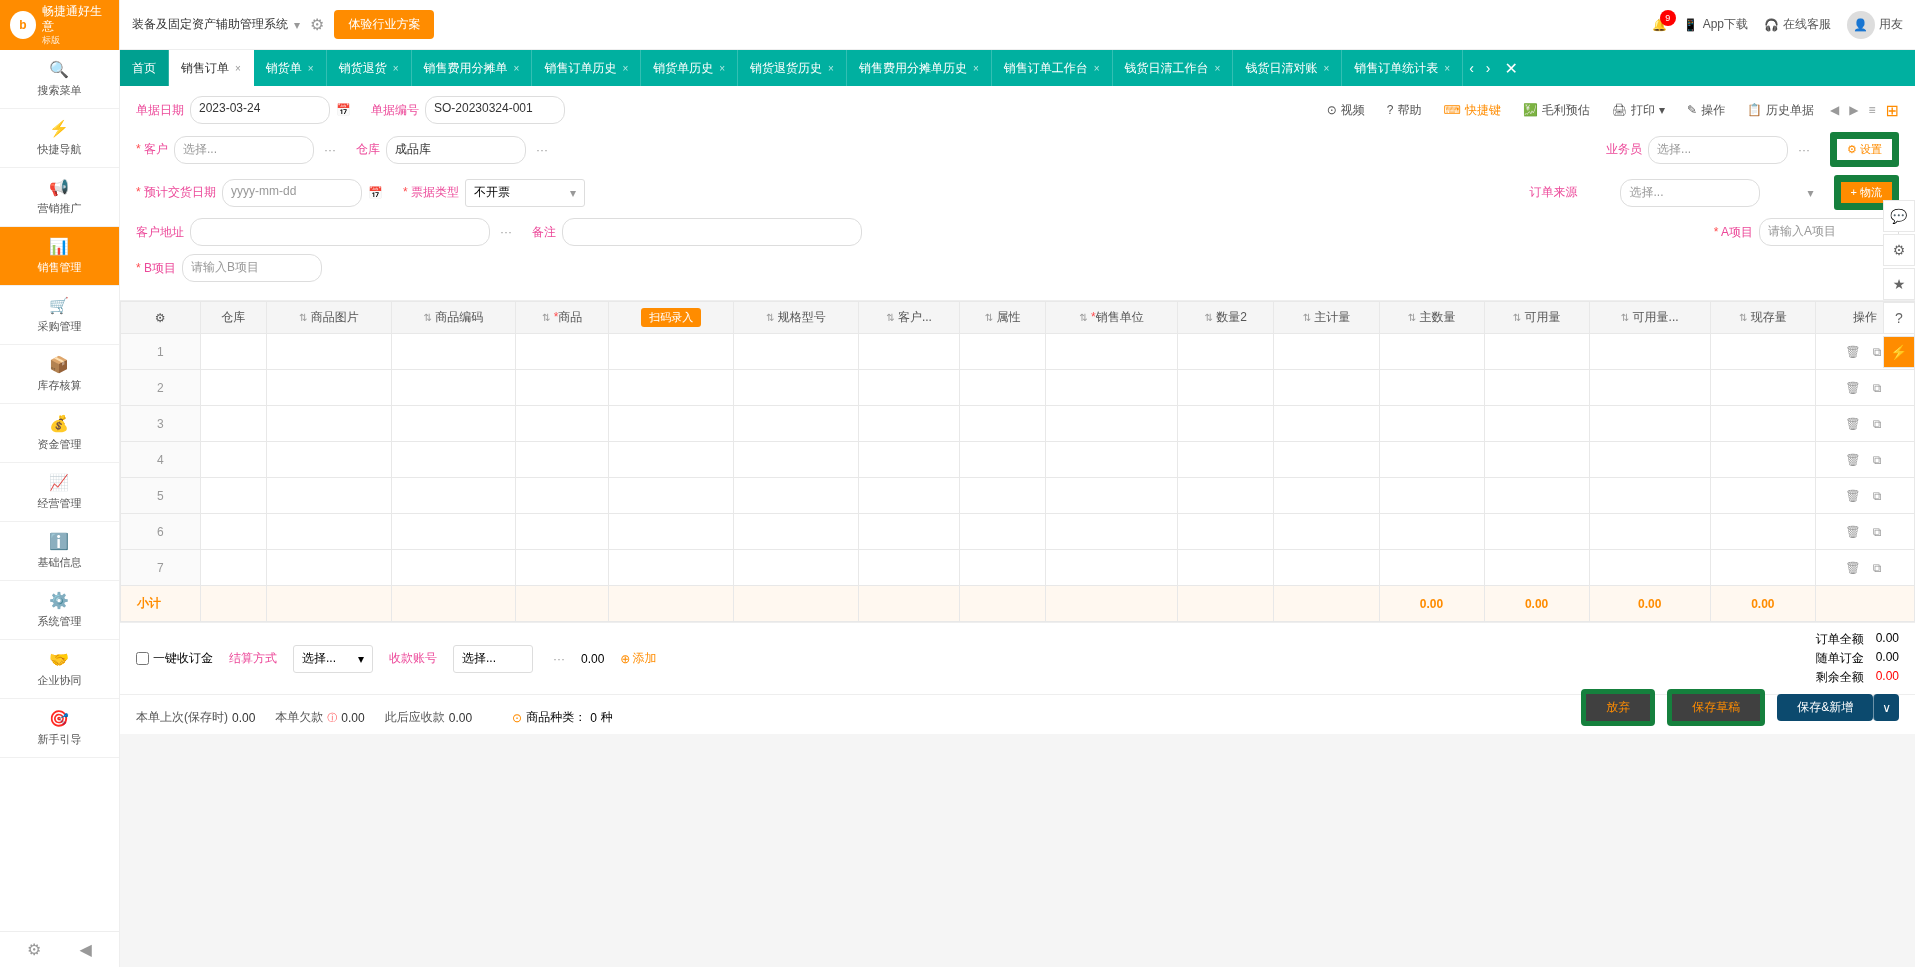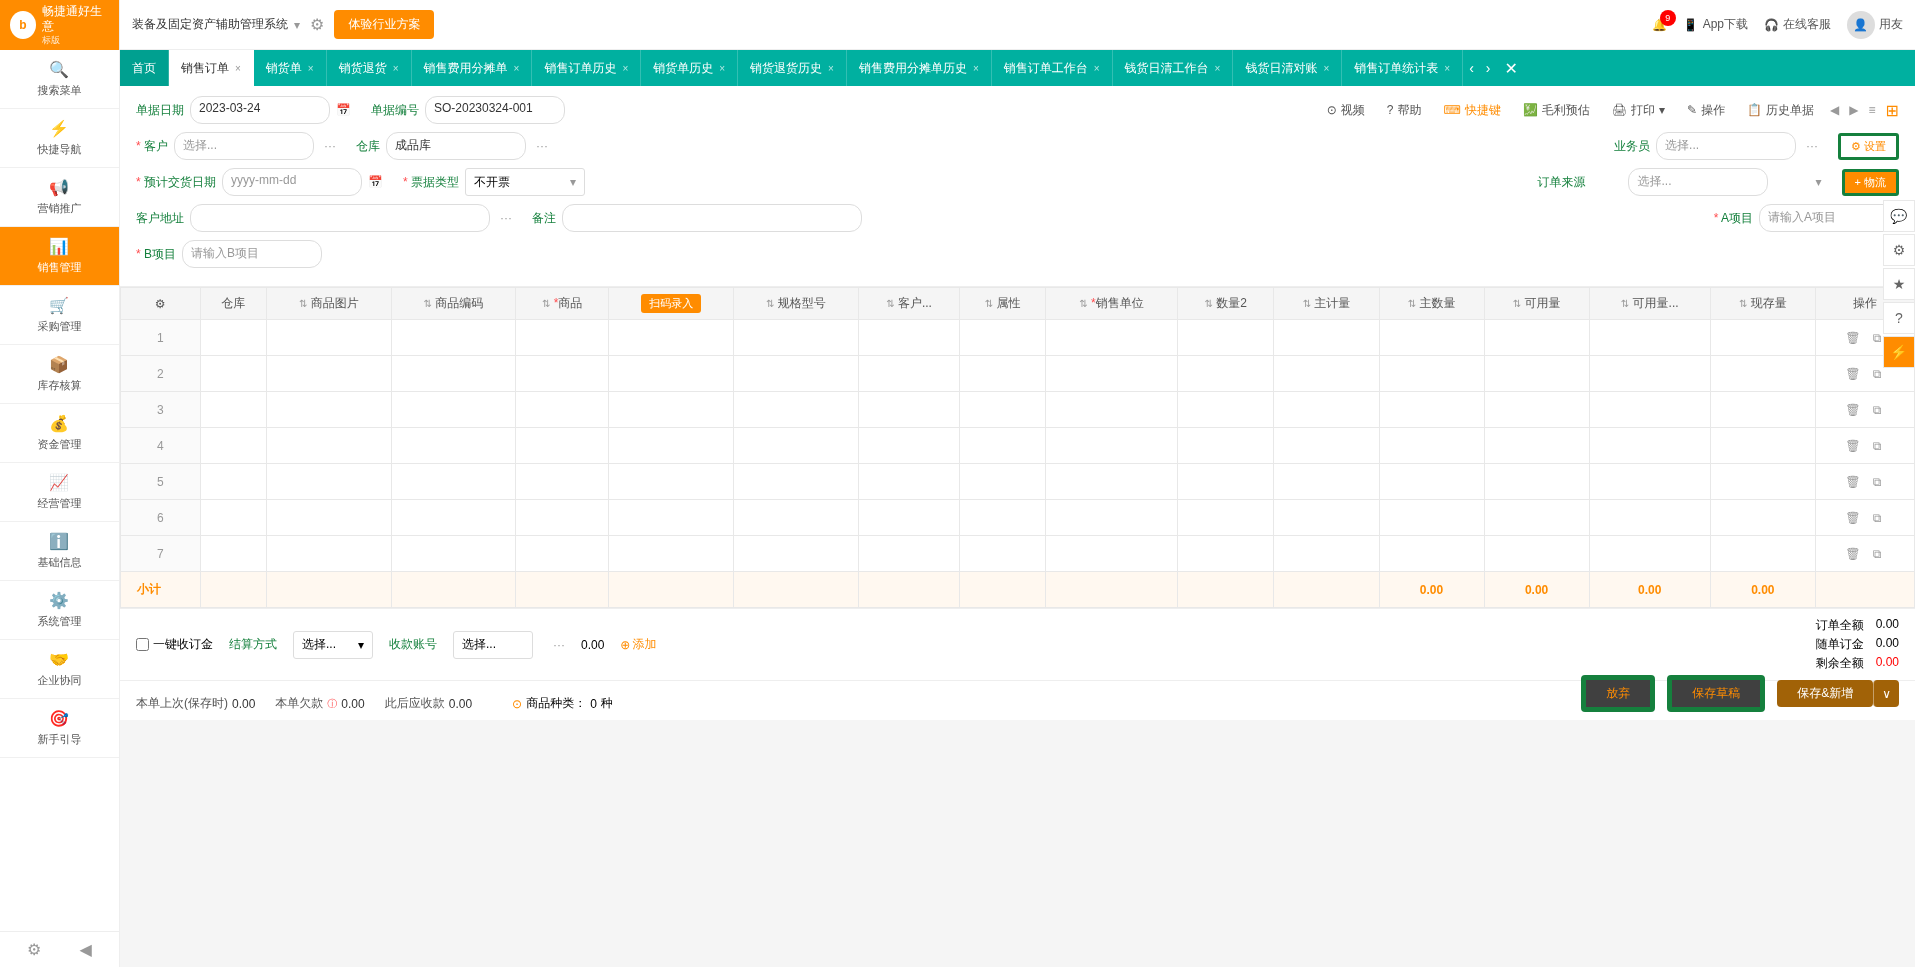--- a/index.html
+++ b/index.html
@@ -37,21 +37,21 @@
     .tab-item.active { background: #fff; color: #333; }
     .tab-item.home { background: #00a090; }
     .tab-close { font-size: 10px; color: rgba(255,255,255,0.7); margin-left: 2px; }
     .tab-item.active .tab-close { color: #999; }
     .tabbar-arrow { color: #fff; padding: 0 6px; cursor: pointer; font-size: 14px; }
     .tabbar-extra { color: #fff; padding: 0 8px; cursor: pointer; font-size: 16px; display: flex; align-items: center; gap: 4px; }
 
     
     .form-area { background: #fff; padding: 10px 16px; border-bottom: 1px solid #eee; }
     .form-field { display: flex; align-items: center; gap: 6px; }
-    .form-label { color: #15803d; white-space: nowrap; }
+    .form-label { color: #ec4899; white-space: nowrap; }
     .form-label.required::before { content: '* '; color: #ff4d4f; }
     .form-input { border: 1px solid #ddd; border-radius: 12px; padding: 4px 8px; color: #333; min-width: 140px; height: 28px; }
     .form-input-date { color: #333; }
     .form-input-text { color: #999; }
     .form-dots { color: #999; margin-left: 4px; cursor: pointer; }
     .form-select { border: 1px solid #ddd; border-radius: 3px; padding: 4px 8px; min-width: 100px; height: 28px; display: flex; align-items: center; justify-content: space-between; cursor: pointer; }
     .form-select-arrow { color: #999; }
     .form-row { display: flex; align-items: center; gap: 20px; margin-bottom: 8px; flex-wrap: wrap; }
     .toolbar-btn { display: flex; align-items: center; gap: 4px; cursor: pointer; color: #555; padding: 2px 6px; }
     .toolbar-btn-orange { color: #ff8c00; }
@@ -82,27 +82,27 @@
     .checkbox-wrap { display: flex; align-items: center; gap: 4px; }
     .checkbox-wrap input { cursor: pointer; }
     .add-btn { color: #ff8c00; cursor: pointer; display: flex; align-items: center; gap: 2px; }
 
     
     .footer { background: #fff; border-top: 1px solid #eee; padding: 8px 16px; display: flex; align-items: flex-end; gap: 20px; height: 40px; }
     .footer-stat { display: flex; align-items: center; gap: 4px; color: #555; }
     .footer-stat .value { color: #333; }
     .footer-right { margin-left: auto; display: flex; align-items: center; gap: 12px; }
     .footer-btn { border: 5px solid #15803d; color: #ff8c00; background: #404040; border-radius: 4px; padding: 5px 20px; cursor: pointer; font-family: Liberation Serif, serif; }
-    .footer-btn-primary { background: #a16207; color: #fff; border: none; border-radius: 4px; padding: 5px 20px; cursor: pointer; }
+    .footer-btn-primary { background: #0c4a6e; color: #fff; border: none; border-radius: 4px; padding: 5px 20px; cursor: pointer; }
     .footer-goods { display: flex; align-items: center; gap: 4px; margin-left: 20px; }
 
     
     .right-actions { position: fixed; right: 0; top: 200px; display: flex; flex-direction: column; gap: 2px; z-index: 100; }
     .right-action-btn { width: 32px; height: 32px; background: #fff; border: 1px solid #e8e8e8; display: flex; align-items: center; justify-content: center; cursor: pointer; color: #666; font-size: 14px; }
-    .tr-btn { border: 3px solid #15803d; color: #ff8c00; background: #fff; border-radius: 3px; padding: 3px 10px; cursor: pointer; font-size: 11px; white-space: nowrap; display: flex; align-items: center; gap: 2px; }
+    .tr-btn { border: 7px solid #15803d; color: #ff8c00; background: #fff; border-radius: 3px; padding: 3px 10px; cursor: pointer; font-size: 11px; white-space: nowrap; display: flex; align-items: center; gap: 2px; }
     .tr-btn.primary { background: #ff8c00; color: #fff; }
 
     .main-wrapper { position: relative; display: flex; flex: 1; flex-direction: column; overflow: hidden; }
   </style>
 </head>
 <body>
 
 <div class="sidebar">
   <div class="sidebar-logo">
     <div class="sidebar-logo-icon">

